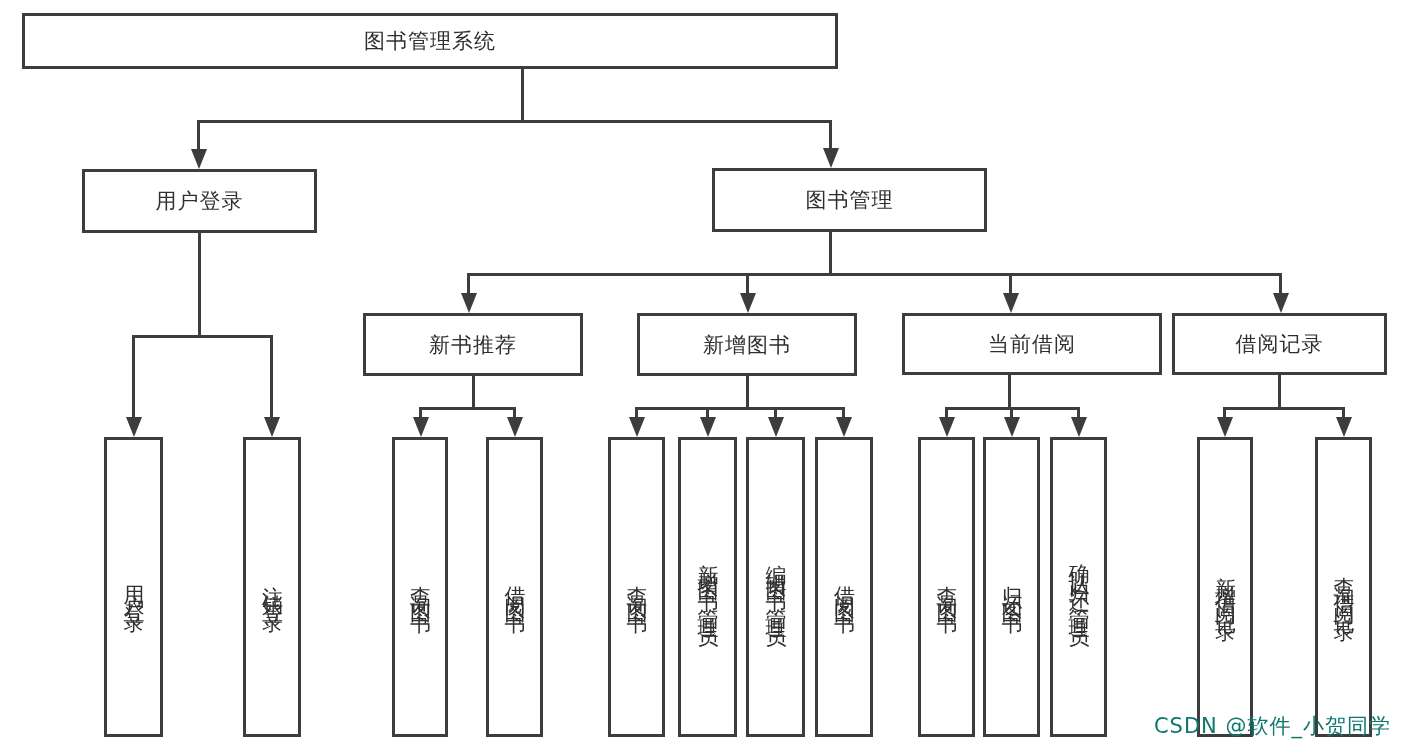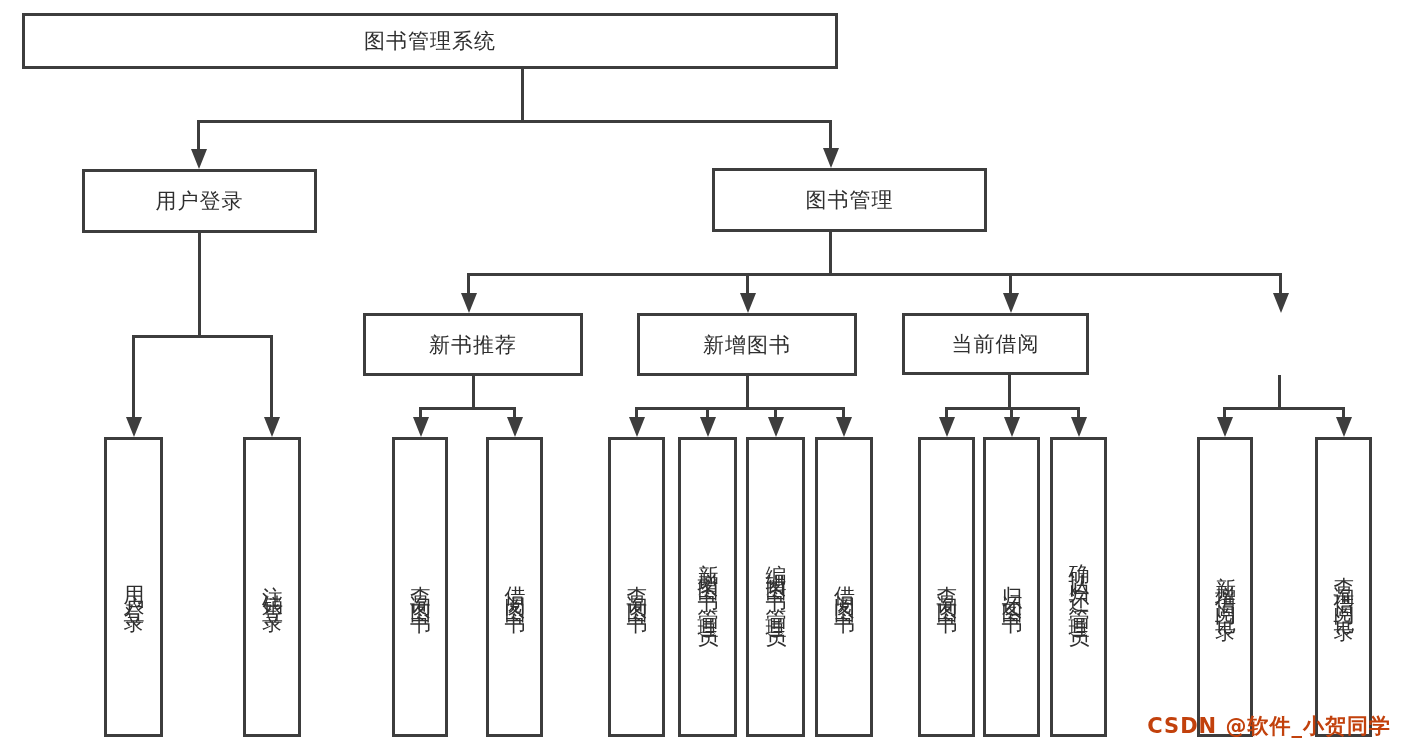--- a/index.html
+++ b/index.html
@@ -42,24 +42,23 @@
     width: 0; height: 0;
     border-left: 8px solid transparent;
     border-right: 8px solid transparent;
     border-top: 20px solid #3d3d3d;
   }
   .watermark {
     position: absolute;
     top: 712px;
     right: 14px;
     font-size: 21px;
-    color: #c2410c;
+    color: #0f766e;
     letter-spacing: 1px;
     white-space: nowrap;
-    font-weight: bold;
   }
 </style>
 </head>
 <body>
 
 <div class="canvas">
 
   <div class="box" style="left:22px; top:13px; width:816px; height:56px">
     <span>图书管理系统</span>
   </div>
@@ -73,24 +72,27 @@
   </div>
 
   <div class="box" style="left:363px; top:313px; width:220px; height:63px">
     <span>新书推荐</span>
   </div>
 
   <div class="box" style="left:637px; top:313px; width:220px; height:63px">
     <span>新增图书</span>
   </div>
 
-  <div class="box" style="left:902px; top:313px; width:187px; height:62px">
+  <div class="box" style="left:902px; top:313px; width:260px; height:62px">
     <span>当前借阅</span>
   </div>
 
+  <div class="box" style="left:1172px; top:313px; width:215px; height:62px">
+    <span>借阅记录</span>
+  </div>
 
   <div class="box leaf" style="left:104px; top:437px; width:59px; height:300px">
     <span>用户登录</span>
   </div>
   <div class="box leaf" style="left:243px; top:437px; width:58px; height:300px">
     <span>注销登录</span>
   </div>
 
   <div class="box leaf" style="left:392px; top:437px; width:56px; height:300px">
     <span>查询图书</span>

